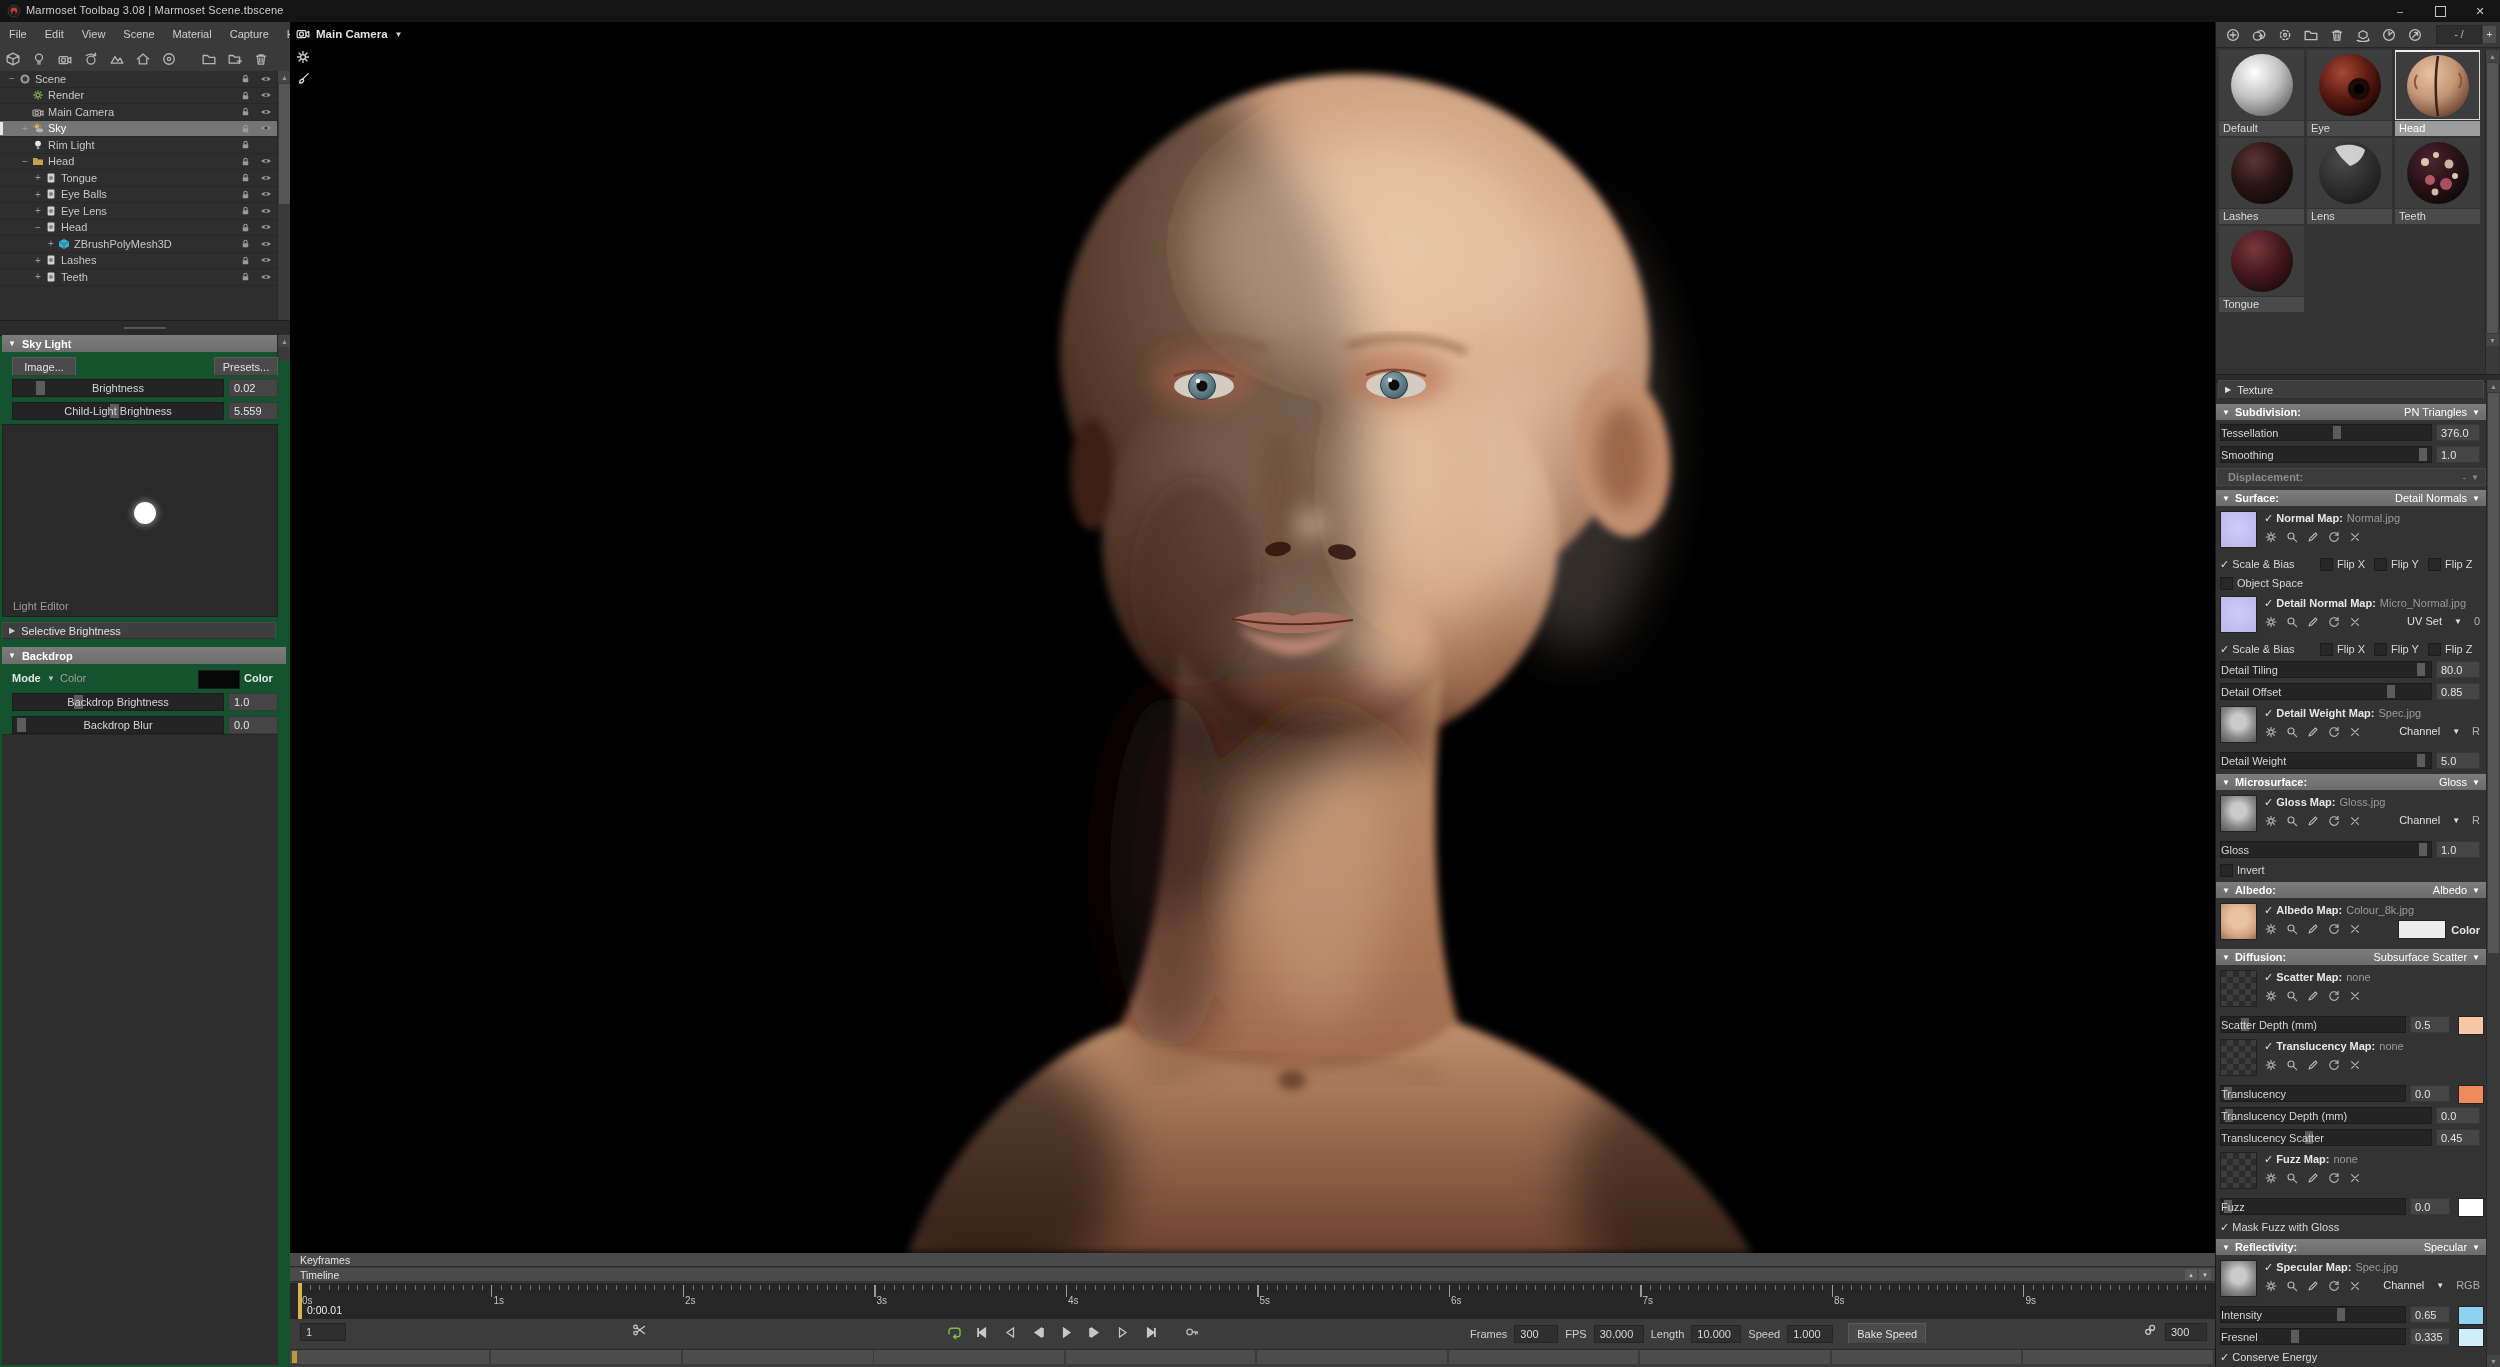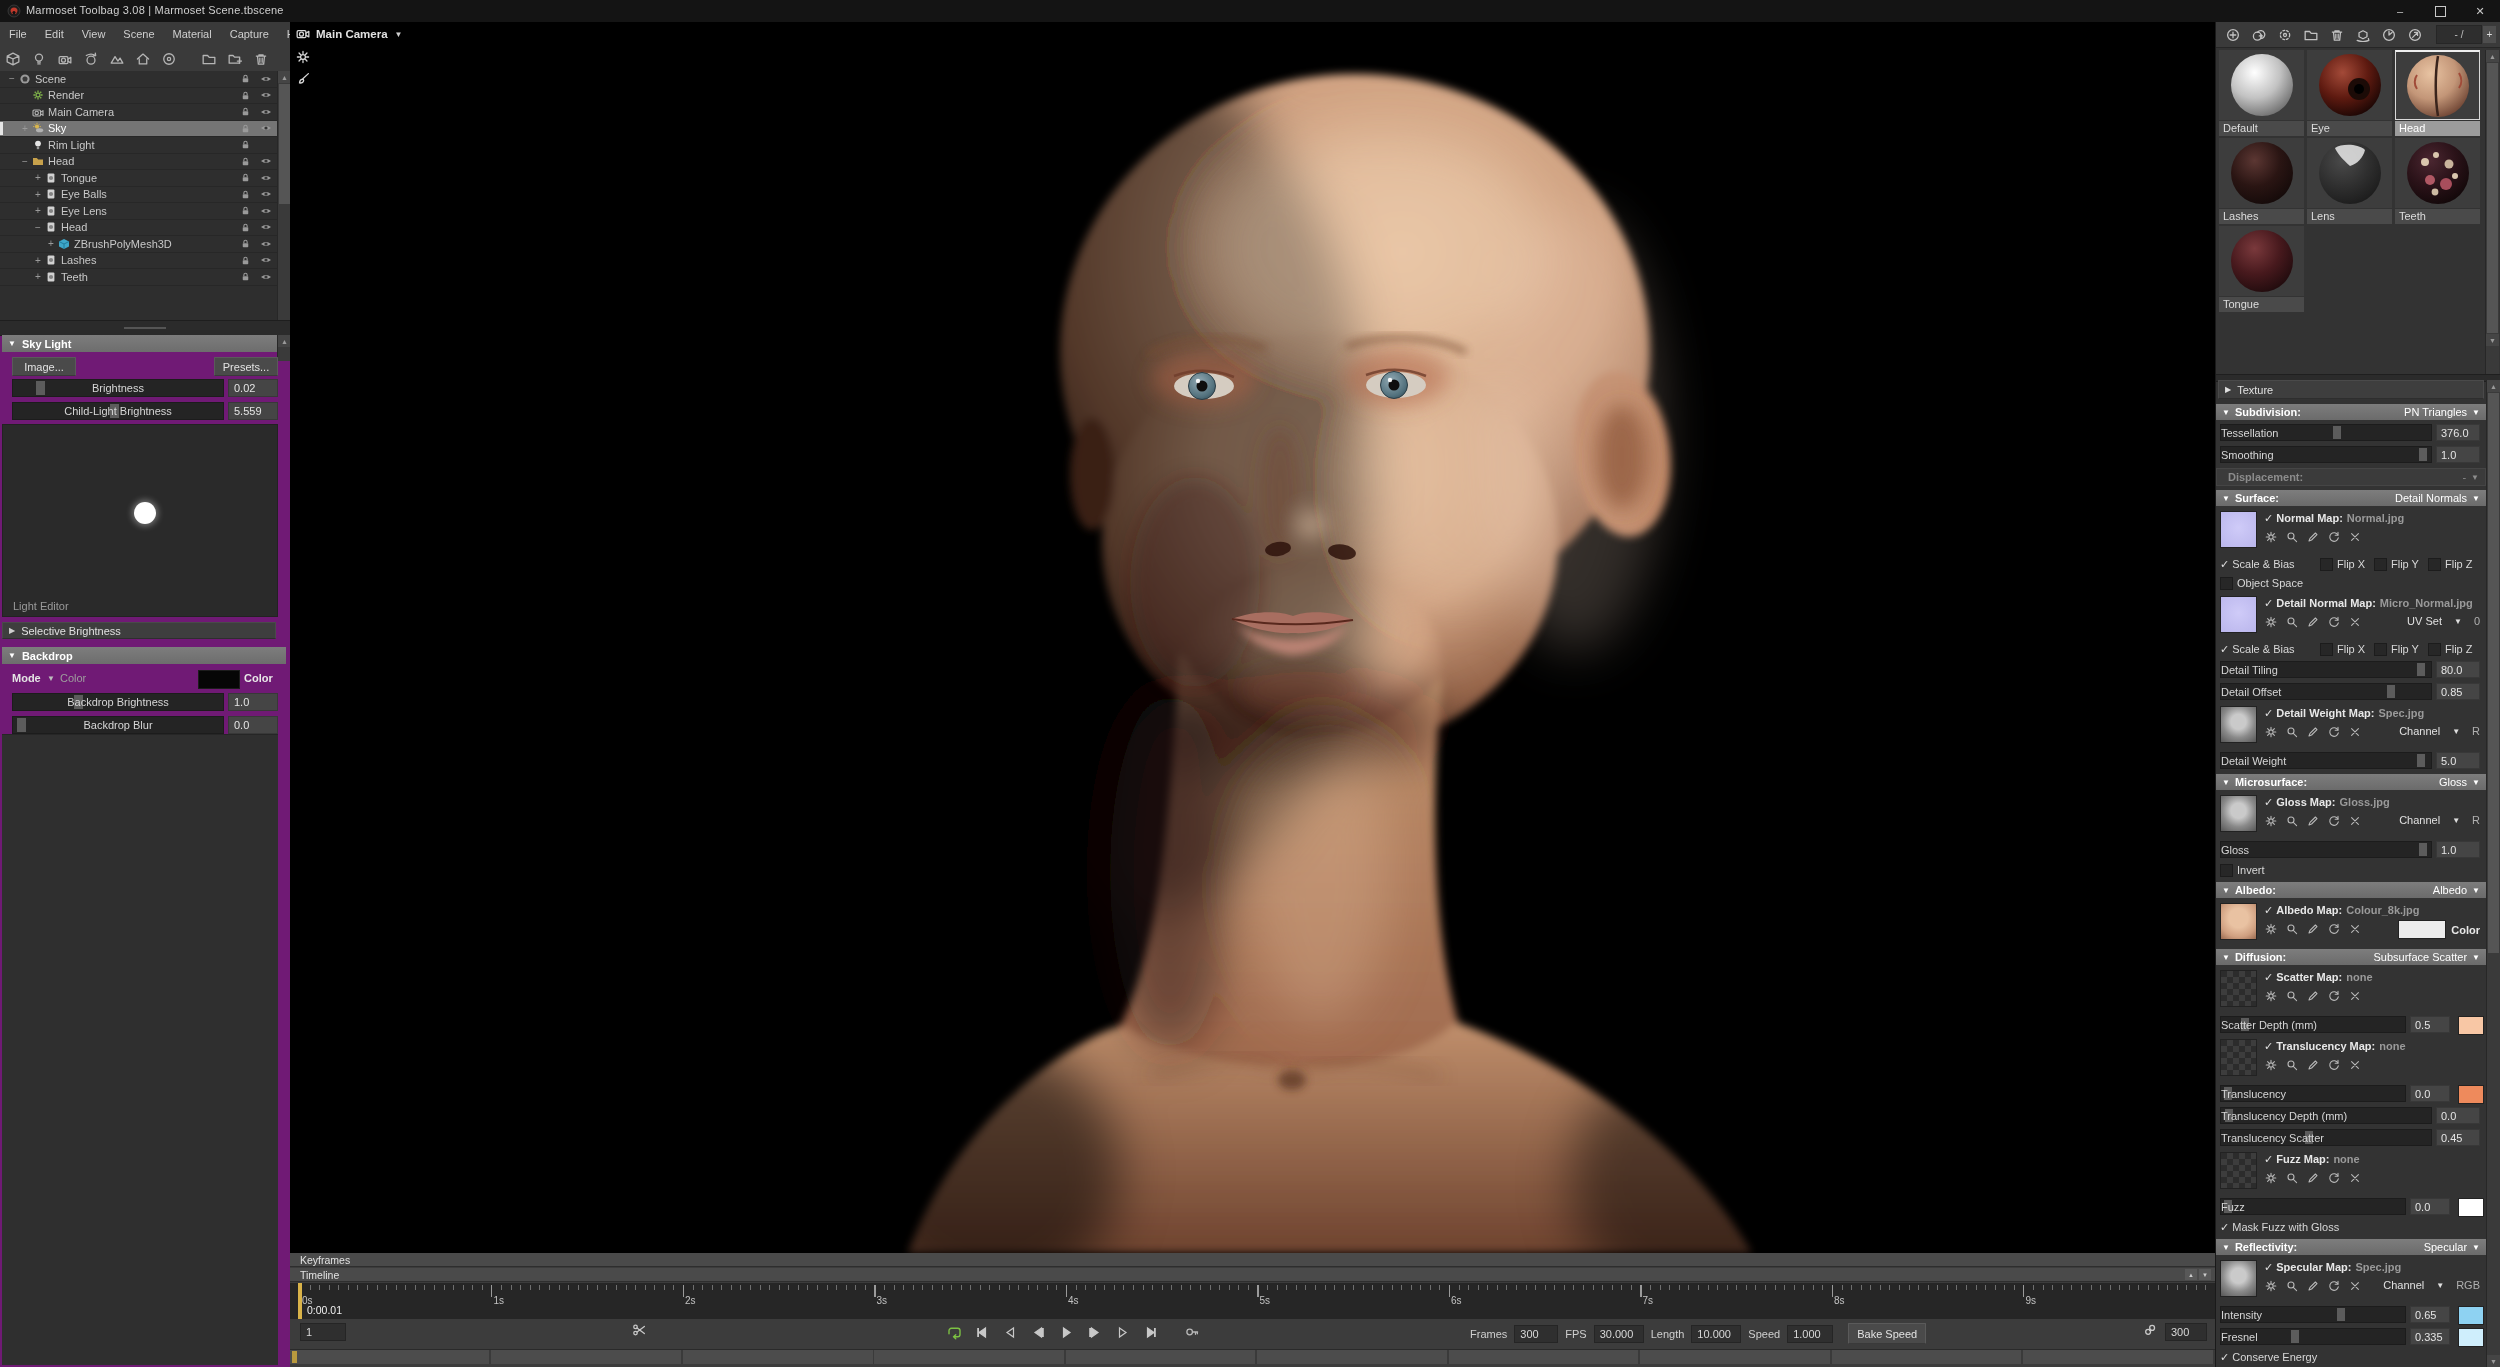--- a/index.html
+++ b/index.html
@@ -6,21 +6,21 @@
     font-family:"Liberation Sans","DejaVu Sans",sans-serif;-webkit-font-smoothing:antialiased;}
   .abs{position:absolute}
   
   #titlebar{left:0;top:0;width:2500px;height:22px;background:#141414;color:#cfcfcf;font-size:11px;z-index:50}
   #titlebar .logo{position:absolute;left:7px;top:4px}
   #titlebar .ttext{position:absolute;left:26px;top:4px;letter-spacing:.2px}
   .winbtns{position:absolute;right:0;top:0;height:22px;display:flex}
   .winbtn{width:40px;height:22px;display:flex;align-items:center;justify-content:center;color:#c8c8c8;font-size:11px}
   .maxglyph{width:9px;height:9px;border:1px solid #c8c8c8}
   
-  #lp{left:0;top:22px;width:290px;height:1345px;background:#701a75;border-right:2px solid #f97316}
+  #lp{left:0;top:22px;width:290px;height:1345px;background:#14532d;border-right:2px solid #f97316}
   #menubar{position:absolute;left:0;top:0;width:290px;height:24px;background:#3a3a3a;display:flex;align-items:center;border-bottom:1px solid #2a2a2a}
   .mi{color:#cfcfcf;font-size:11px;padding:0 9px;height:24px;line-height:24px}
   #stb{position:absolute;left:0;top:24px;width:290px;height:25px;background:#3a3a3a;display:flex;align-items:center;border-bottom:1px solid #262626}
   .tbtn{width:26px;height:22px;display:flex;align-items:center;justify-content:center}
   .tbtn.gap{margin-left:14px}
   #tree{position:absolute;left:0;top:49px;width:277px;height:249px;background:#2e2e2e;overflow:hidden}
   .trow{height:15.5px;display:flex;align-items:center;font-size:11px;color:#c8c8c8;border-bottom:1px solid #272727;position:relative}
   .trow.sel{background:#757575;color:#fff}
   .trow.sel::before{content:'';position:absolute;left:0;top:1px;bottom:1px;width:3px;background:#e6e6e6}
   .exp{width:12px;text-align:center;color:#9a9a9a;font-size:10px}
@@ -83,21 +83,21 @@
   .ptrack.short{width:186px}
   .phandle{position:absolute;top:1px;bottom:1px;width:8px;background:#5c5c5c}
   .plabel{position:absolute;left:0;right:0;top:2px;color:#d6d6d6;font-size:11px}
   .pval{position:absolute;left:216px;width:44px;height:17px;background:#454545;border:1px solid #383838;box-sizing:border-box;color:#e4e4e4;font-size:11px;display:flex;align-items:center;padding-left:4px}
   .pval.short{left:190px;width:40px}
   .pswatch{position:absolute;left:238px;width:24px;height:17px;border:1px solid #222}
   .pmap{min-height:42px;margin:0 4px 5px 4px;position:relative}
   .pthumb{position:absolute;left:0;top:1px;width:37px;height:37px;border:1px solid #222;box-sizing:border-box}
   .checker{background:repeating-conic-gradient(#3d3d3d 0 25%,#2c2c2c 0 50%) 0 0/12px 12px}
   .pmline1{position:absolute;left:44px;top:2px;font-size:11px;color:#e8e8e8;font-weight:bold;white-space:nowrap}
-  .pmline1 .file{color:#9a9a9a;font-weight:bold;margin-left:4px}
+  .pmline1 .file{color:#9a9a9a;font-weight:normal;margin-left:4px}
   .pmicons{position:absolute;left:44px;top:20px;display:flex;gap:7px}
   .pmicons .mic{width:14px;height:14px;display:flex;align-items:center;justify-content:center}
   .pmextra{position:absolute;right:2px;top:20px;font-size:11px;color:#e0e0e0;display:flex;align-items:center;gap:12px}
   .pmextra .xv{color:#b0b0b0}
   .pmcolor{position:absolute;right:2px;top:18px;display:flex;align-items:center;gap:5px;font-size:11px;color:#e8e8e8;font-weight:bold}
   .pmcolor .sw{width:46px;height:17px;border:1px solid #222}
   .pchecks{height:14px;margin:0 4px 5px 4px;display:flex;align-items:center;font-size:11px;color:#d8d8d8}
   .cbx{width:11px;height:11px;background:#272727;border:1px solid #1c1c1c;display:inline-block;margin-right:4px;vertical-align:-2px}
   .ck{color:#e0e0e0;font-weight:bold;margin-right:3px}
   

